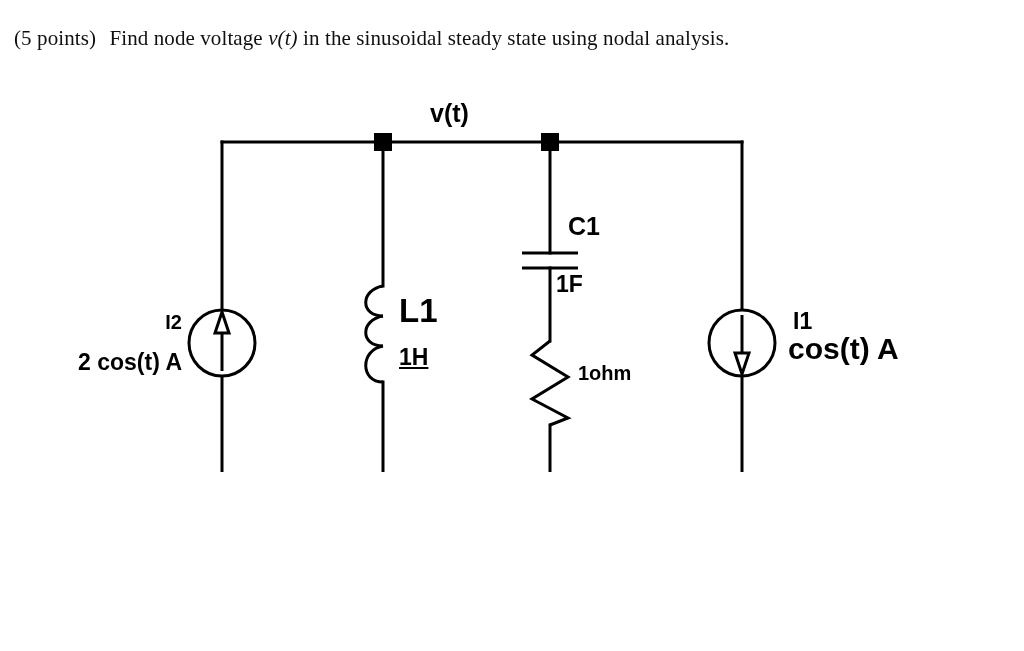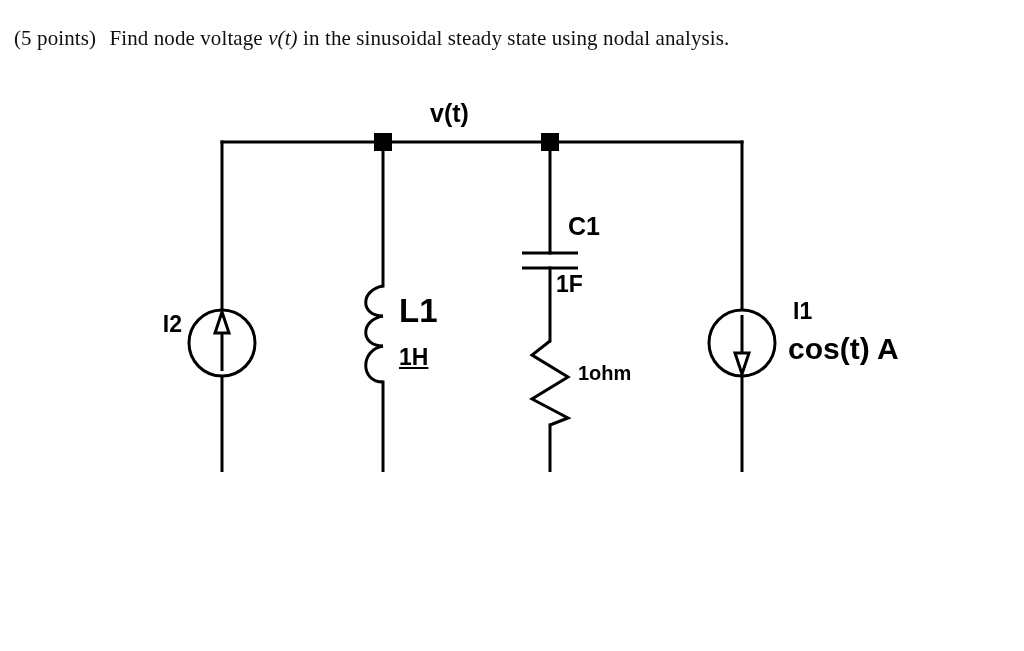--- a/index.html
+++ b/index.html
@@ -45,23 +45,23 @@
     color: #000000;
     white-space: nowrap;
     line-height: 1.08;
   }
   #lbl-vt   { left: 430px; top: 100px; font-size: 25px; }
   #lbl-c1   { left: 560px; top: 213px; font-size: 25px; margin-left: 8px; }
   #lbl-1f   { left: 556px; top: 272px; font-size: 23px; text-align: right; }
   #lbl-l1   { left: 399px; top: 293px; font-size: 33px; }
   #lbl-1h   { left: 399px; top: 345px; font-size: 23px; text-decoration: underline; }
   #lbl-ohm  { left: 578px; top: 363px; font-size: 20px; }
-  #lbl-i2   { left: 60px; top: 312px; font-size: 23px; width: 122px; text-align: right; }
+  #lbl-i2   { left: 60px; top: 312px; font-size: 20px; width: 122px; text-align: right; }
   #lbl-i2v  { left: 20px; top: 350px; font-size: 23px; width: 162px; text-align: right; }
-  #lbl-i1   { left: 793px; top: 299px; font-size: 23px; }
+  #lbl-i1   { left: 793px; top: 309px; font-size: 23px; }
   #lbl-i1v  { left: 788px; top: 333px; font-size: 30px; }
 </style>
 </head>
 <body>
 
 <div id="page">
 
   <div id="question">
     <span>(5 points)</span><span class="gap"></span>
     <span>Find node voltage</span>
@@ -126,16 +126,17 @@
     </g>
   </svg>
 
   <div class="cklabel" id="lbl-vt">v(t)</div>
   <div class="cklabel" id="lbl-c1">C1</div>
   <div class="cklabel" id="lbl-1f">1F</div>
   <div class="cklabel" id="lbl-l1">L1</div>
   <div class="cklabel" id="lbl-1h">1H</div>
   <div class="cklabel" id="lbl-ohm">1ohm</div>
   <div class="cklabel" id="lbl-i2">I2</div>
+  <div class="cklabel" id="lbl-i2v">2 cos(t) A</div>
   <div class="cklabel" id="lbl-i1">I1</div>
   <div class="cklabel" id="lbl-i1v">cos(t) A</div>
 
 </div>
 
 </body></html>

